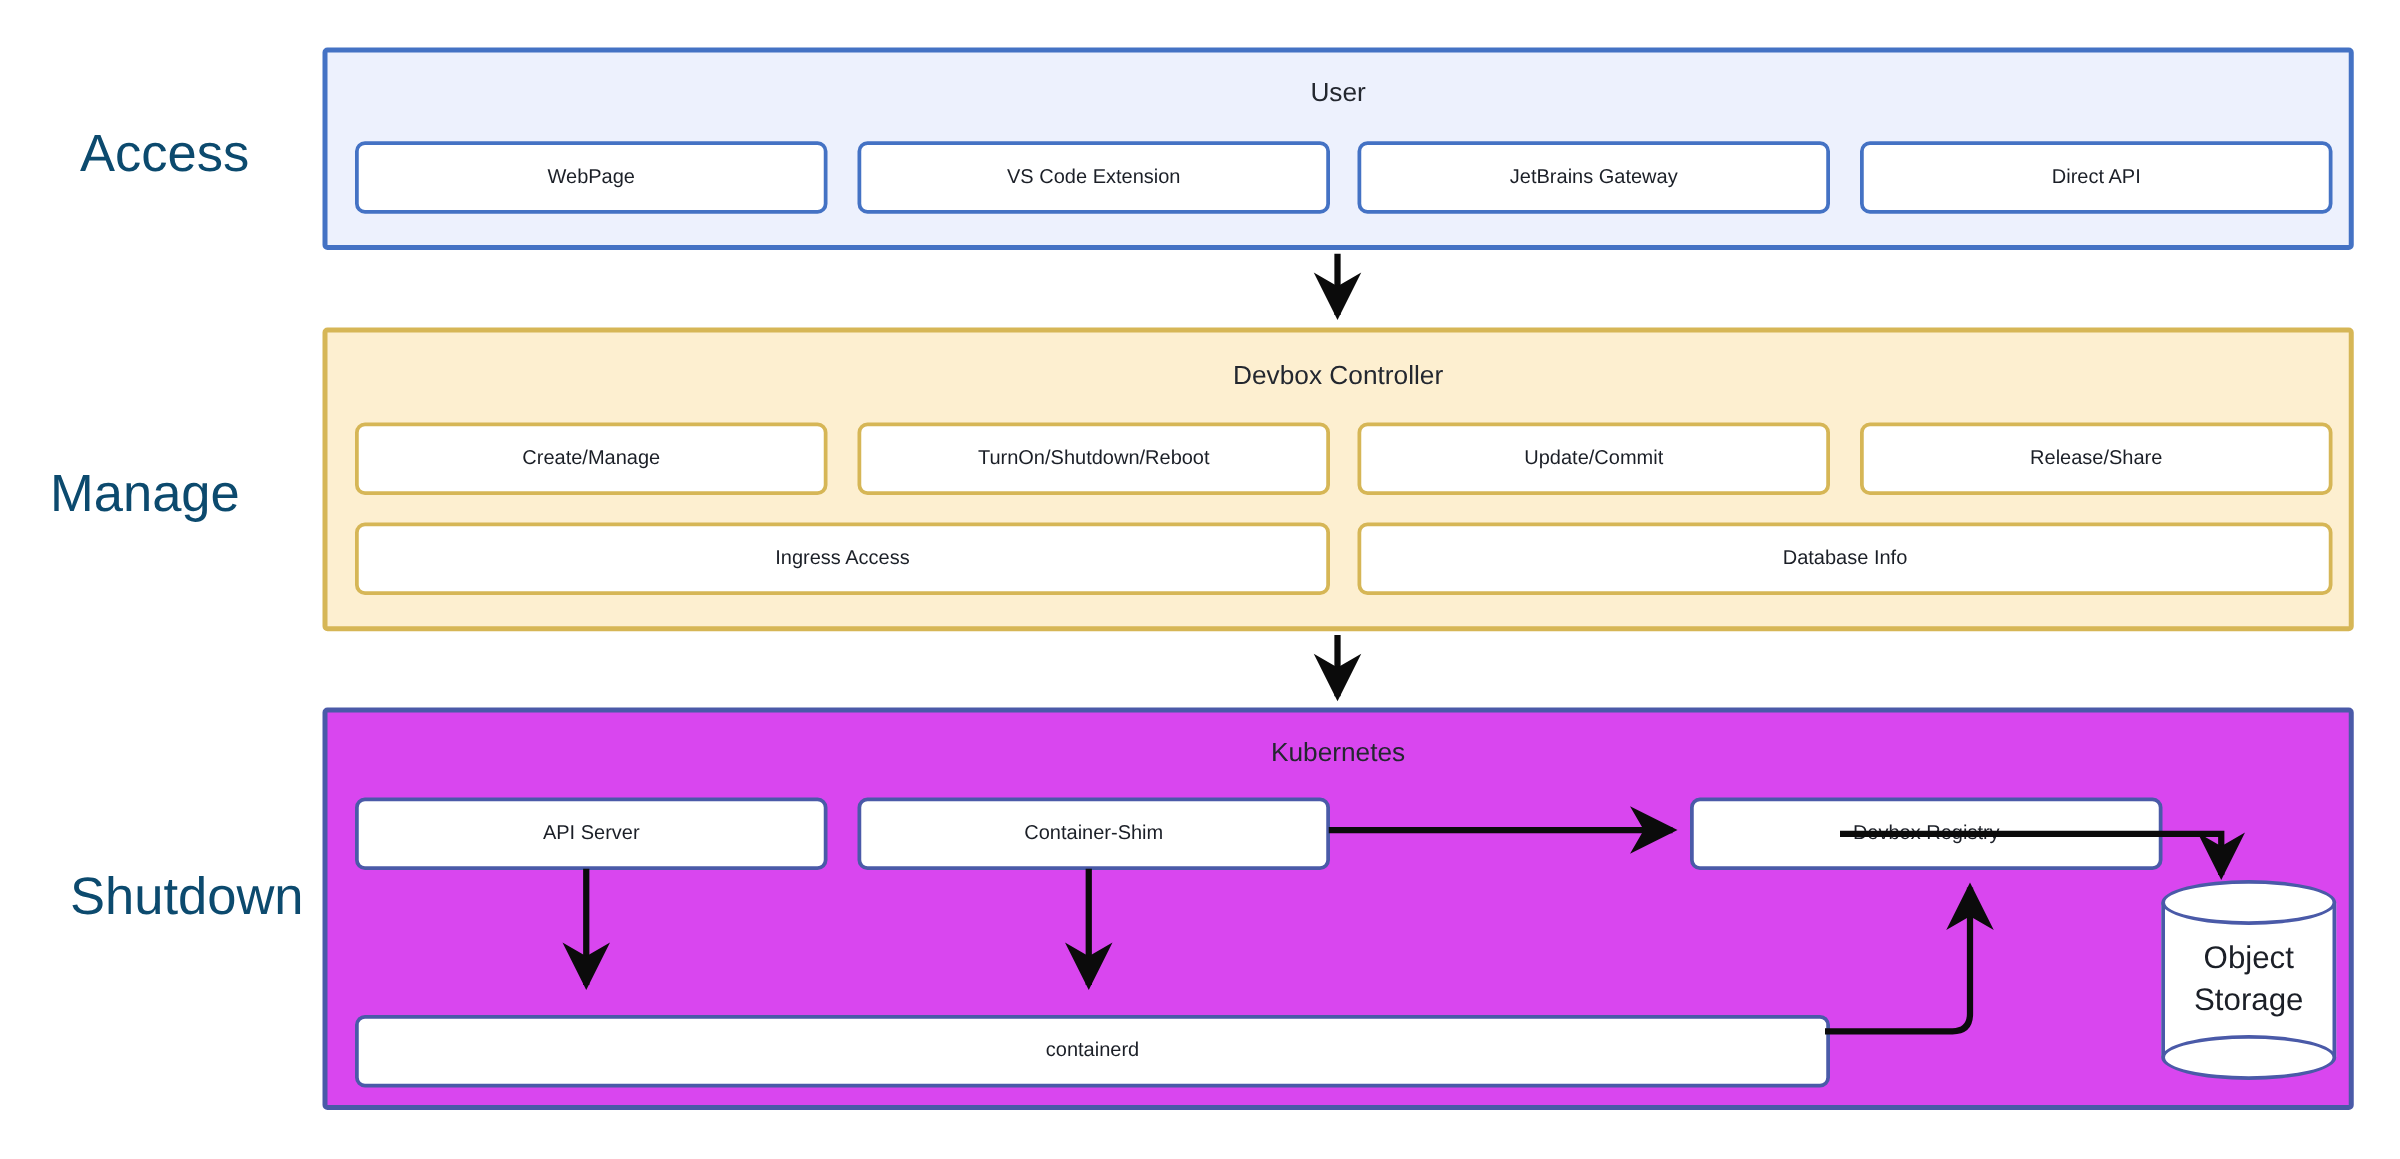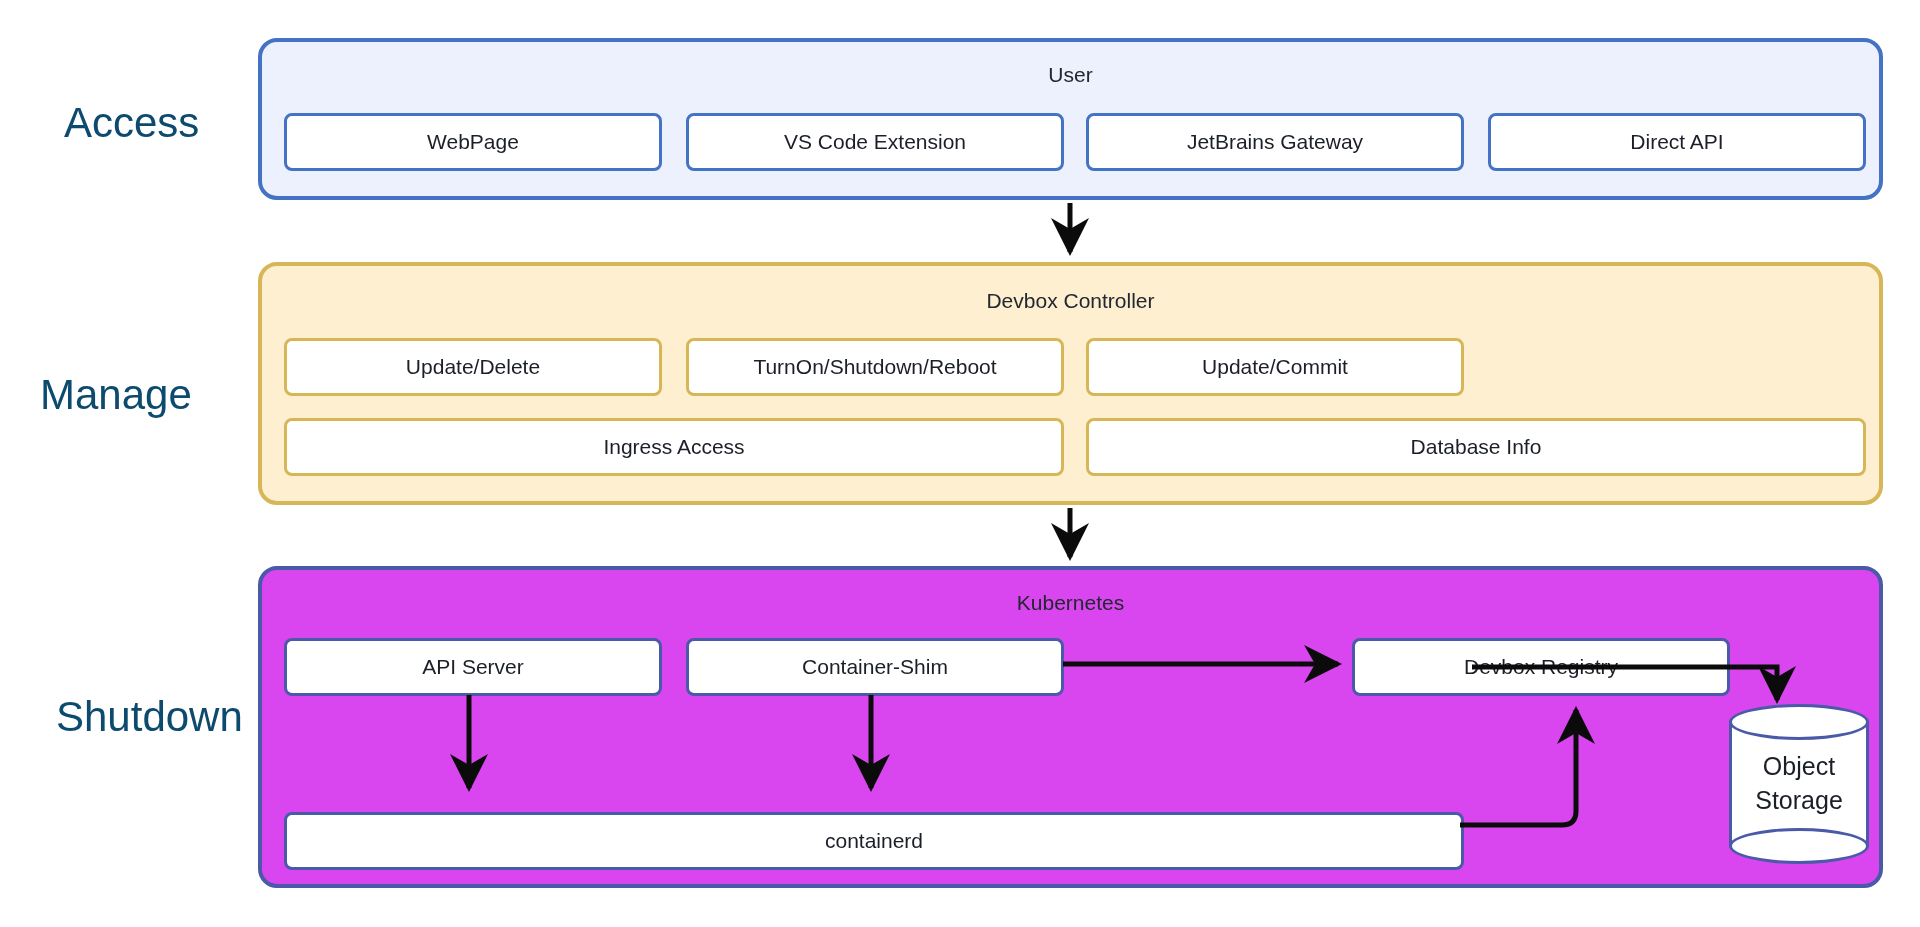--- a/index.html
+++ b/index.html
@@ -30,21 +30,21 @@
     line-height: 1;
     color: #0c4a6e;
     white-space: nowrap;
     font-weight: 400;
   }
 
   
   .group {
     position: absolute;
     box-sizing: border-box;
-    border-radius: 19px;
+    border-radius: 4px;
     border-width: 4px;
     border-style: solid;
   }
   .group-title {
     position: absolute;
     left: 0; right: 0;
     text-align: center;
     font-size: 21px;
     line-height: 1;
     color: #23272f;
@@ -68,21 +68,21 @@
   .node {
     position: absolute;
     box-sizing: border-box;
     background: #ffffff;
     border-radius: 8px;
     border-width: 3px;
     border-style: solid;
     display: flex;
     align-items: center;
     justify-content: center;
-    font-size: 21px;
+    font-size: 16px;
     line-height: 1.15;
     color: #1b1f27;
     text-align: center;
     white-space: nowrap;
   }
   .node.blue   { border-color: #4472c4; }
   .node.gold   { border-color: #d6b656; }
   .node.indigo { border-color: #4a5aa8; }
 
   
@@ -162,27 +162,30 @@
     </div>
     <div class="node blue" style="left:1226px; top:71px; width:378px; height:58px;">
       <span>Direct API</span>
     </div>
   </div>
 
   <div class="group manage" style="left:258px; top:262px; width:1625px; height:243px;">
     <div class="group-title" style="top:24px;">Devbox Controller</div>
 
     <div class="node gold" style="left:22px; top:72px; width:378px; height:58px;">
-      <span>Update/Delete</span>
+      <span>Create/Manage</span>
     </div>
     <div class="node gold" style="left:424px; top:72px; width:378px; height:58px;">
       <span>TurnOn/Shutdown/Reboot</span>
     </div>
     <div class="node gold" style="left:824px; top:72px; width:378px; height:58px;">
       <span>Update/Commit</span>
+    </div>
+    <div class="node gold" style="left:1226px; top:72px; width:378px; height:58px;">
+      <span>Release/Share</span>
     </div>
 
     <div class="node gold" style="left:22px; top:152px; width:780px; height:58px;">
       <span>Ingress Access</span>
     </div>
     <div class="node gold" style="left:824px; top:152px; width:780px; height:58px;">
       <span>Database Info</span>
     </div>
   </div>
 

